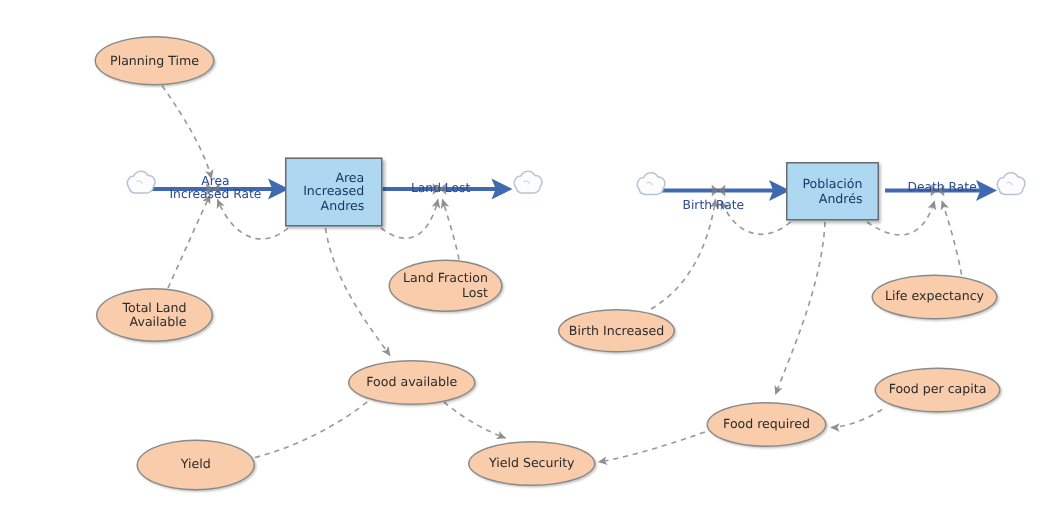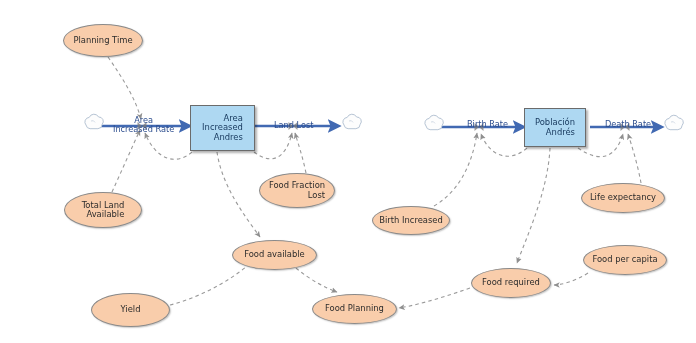--- a/index.html
+++ b/index.html
@@ -162,21 +162,21 @@
 
   <div class="flow-label" style="left:113px; top:116px;">
     <div>Area</div>
     <div>Increased Rate</div>
   </div>
 
   <div class="flow-label" style="left:274px; top:121px;">
     <div>Land Lost</div>
   </div>
 
-  <div class="flow-label" style="left:455px; top:120px;margin-left:12px;">
+  <div class="flow-label" style="left:455px; top:132px;">
     <div>Birth Rate</div>
   </div>
 
   <div class="flow-label" style="left:605px; top:120px;">
     <div>Death Rate</div>
   </div>
 
   <div class="node aux" style="left:63px; top:24px; width:80px; height:33px;">
     <div>
       <div>Planning Time</div>
@@ -185,40 +185,40 @@
 
   <div class="node aux" style="left:64px; top:192px; width:78px; height:36px;">
     <div>
       <div>Total Land</div>
       <div>Available</div>
     </div>
   </div>
 
   <div class="node aux" style="left:259px; top:173px; width:76px; height:35px;">
     <div>
-      <div>Food Fraction</div>
+      <div>Land Fraction</div>
       <div>Lost</div>
     </div>
   </div>
 
   <div class="node aux" style="left:91px; top:293px; width:79px; height:34px;">
     <div>
       <div>Yield</div>
     </div>
   </div>
 
   <div class="node aux" style="left:232px; top:240px; width:85px; height:30px;">
     <div>
       <div>Food available</div>
     </div>
   </div>
 
   <div class="node aux" style="left:312px; top:294px; width:85px; height:30px;">
     <div>
-      <div>Food Planning</div>
+      <div>Yield Security</div>
     </div>
   </div>
 
   <div class="node aux" style="left:372px; top:206px; width:78px; height:29px;">
     <div>
       <div>Birth Increased</div>
     </div>
   </div>
 
   <div class="node aux" style="left:581px; top:183px; width:84px; height:30px;">

